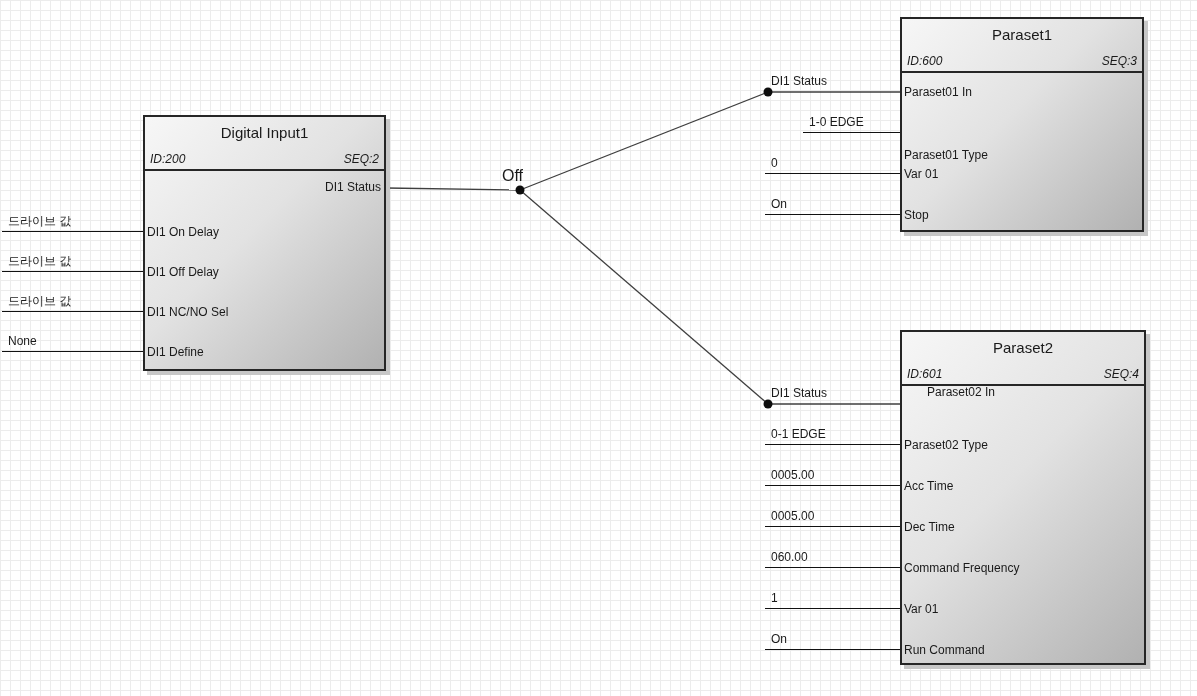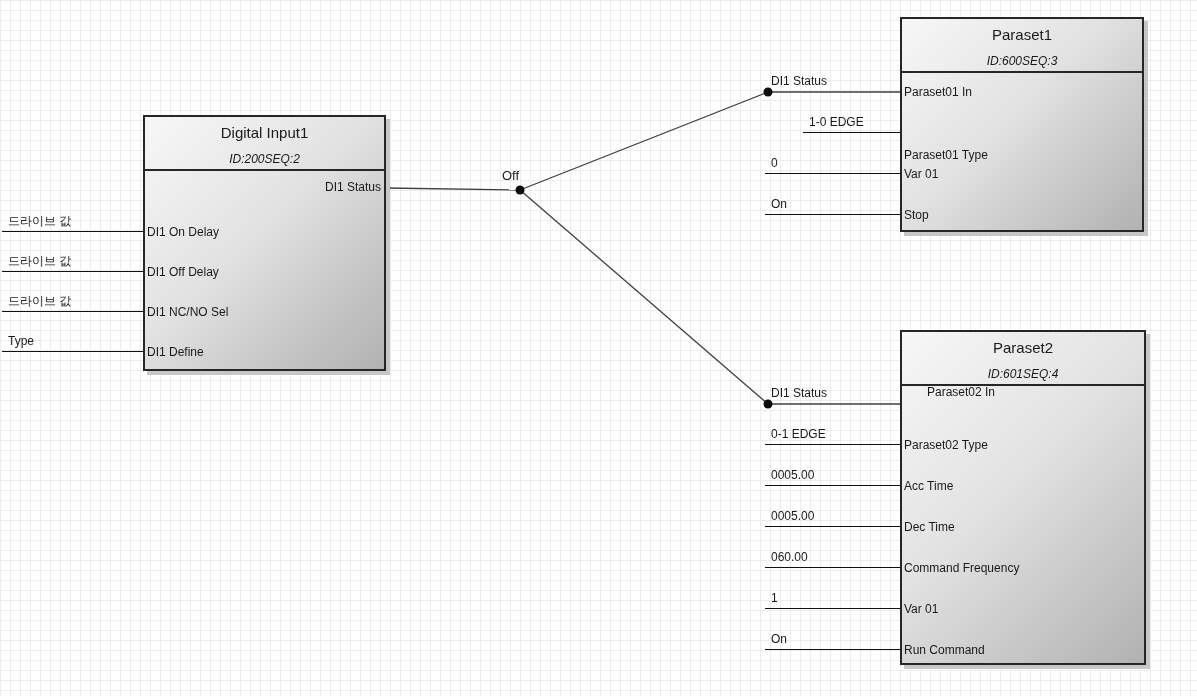--- a/index.html
+++ b/index.html
@@ -24,41 +24,41 @@
     border:2px solid #262626;
     background:linear-gradient(135deg,#f7f7f7 0%,#e2e2e2 45%,#b1b1b1 100%);
     box-shadow:4px 4px 0 #c7c7c7;
   }
   .block-header{border-bottom:2px solid #262626;height:52px;}
   .block-title{
     text-align:center;font-size:15px;line-height:21px;padding-top:5px;
     white-space:nowrap;
   }
   .block-meta{
-    display:flex;justify-content:center;align-items:center;
+    display:flex;justify-content:space-between;align-items:center;
     font-size:12px;font-style:italic;line-height:20px;margin-top:6px;
     padding:0 5px;
   }
   .port-label{
     position:absolute;left:2px;font-size:12px;line-height:16px;height:16px;
     white-space:nowrap;
   }
   .output-label{
     position:absolute;right:3px;font-size:12px;line-height:16px;height:16px;
     white-space:nowrap;text-align:right;
   }
   .value-stub{
     position:absolute;z-index:1;box-sizing:border-box;height:19px;
     border-bottom:1px solid #111;
     font-size:12px;line-height:17px;padding-left:6px;white-space:nowrap;
     overflow:visible;
   }
   .value-stub.connected{border-bottom:none;}
   .net-label{
-    position:absolute;z-index:3;font-size:13px;line-height:14px;white-space:nowrap;
+    position:absolute;z-index:3;font-size:16px;line-height:14px;white-space:nowrap;
   }
 </style>
 </head>
 <body>
 
 <div class="canvas">
 
   <svg class="wires" width="1197" height="696">
     <line x1="386" y1="188" x2="520" y2="190"></line>
     <line x1="520" y1="190" x2="768" y2="92"></line>
@@ -114,21 +114,21 @@
       <div class="port-label" style="top: 146px;">Acc Time</div>
       <div class="port-label" style="top: 187px;">Dec Time</div>
       <div class="port-label" style="top: 228px;">Command Frequency</div>
       <div class="port-label" style="top: 269px;">Var 01</div>
       <div class="port-label" style="top: 310px;">Run Command</div>
     </div>
 
 <div class="value-stub" style="left: 2px; width: 141px; top: 213px;">드라이브 값</div>
     <div class="value-stub" style="left: 2px; width: 141px; top: 253px;">드라이브 값</div>
     <div class="value-stub" style="left: 2px; width: 141px; top: 293px;">드라이브 값</div>
-    <div class="value-stub" style="left: 2px; width: 141px; top: 333px;">Type</div>
+    <div class="value-stub" style="left: 2px; width: 141px; top: 333px;">None</div>
     <div class="value-stub connected" style="left: 765px; width: 135px; top: 73px;">DI1 Status</div>
     <div class="value-stub" style="left: 765px; width: 135px; top: 114px; margin-left: 38px;">1-0 EDGE</div>
     <div class="value-stub" style="left: 765px; width: 135px; top: 155px;">0</div>
     <div class="value-stub" style="left: 765px; width: 135px; top: 196px;">On</div>
     <div class="value-stub connected" style="left: 765px; width: 135px; top: 385px;">DI1 Status</div>
     <div class="value-stub" style="left: 765px; width: 135px; top: 426px;">0-1 EDGE</div>
     <div class="value-stub" style="left: 765px; width: 135px; top: 467px;">0005.00</div>
     <div class="value-stub" style="left: 765px; width: 135px; top: 508px;">0005.00</div>
     <div class="value-stub" style="left: 765px; width: 135px; top: 549px;">060.00</div>
     <div class="value-stub" style="left: 765px; width: 135px; top: 590px;">1</div>

